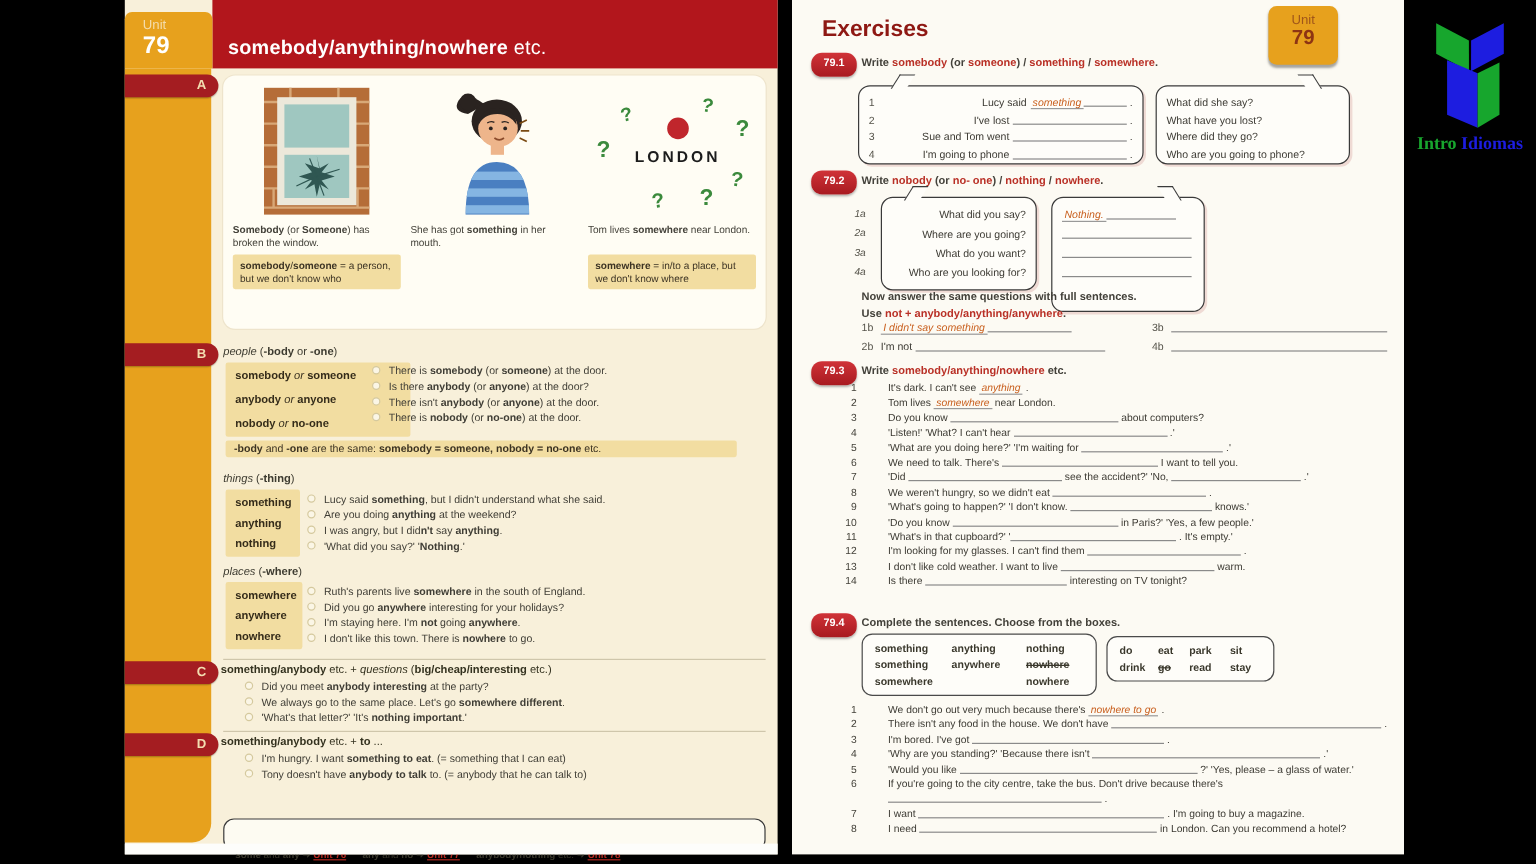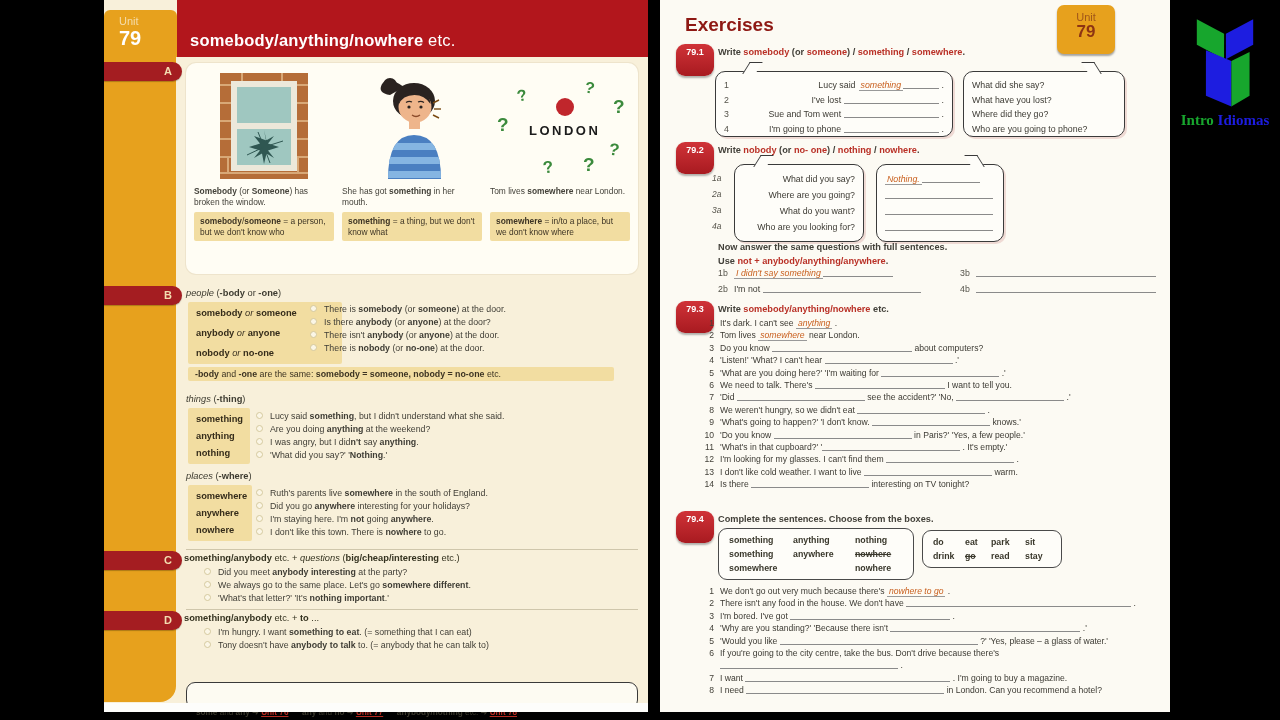--- a/index.html
+++ b/index.html
@@ -40,21 +40,21 @@
   .footer-box { position:absolute; left:82px; top:682px; width:452px; height:27px; border:1.5px solid #3a3a3a; border-radius:9px; background:#fdfbf2; padding:2px 9px; font-size:8.2px; line-height:11px; color:#3a382c; white-space:pre-wrap; }
   .lnk { color:#b52a21; font-weight:bold; text-decoration:underline;text-align:center; }
 
   
   .right-page { position:absolute; left:660px; top:0; width:510px; height:712px; background:#fcfaf3; }
   .ex-title { position:absolute; left:25px; top:14px; font-size:19px; font-weight:bold; color:#8e1813; }
   .unit-badge { position:absolute; left:397px; top:5px; width:58px; height:49px; background:#e7a11d; border-radius:7px; text-align:center; padding-top:6px; box-shadow:0 2px 2px rgba(0,0,0,.35); }
   .unit-badge .u-lab { font-size:11px; color:#a0561a; }
   .unit-badge .u-num { font-size:17px; font-weight:bold; color:#8d3413; line-height:18px; }
 
-  .exnum { position:absolute; left:16px; width:38px; height:32px; background:linear-gradient(#d03338,#a81a20); border-radius:9px; color:#fff; font-weight:bold; font-size:9px; text-align:center; line-height:16px; box-shadow:0 1.5px 2px rgba(0,0,0,.3); }
+  .exnum { position:absolute; left:16px; width:38px; height:20px; background:linear-gradient(#d03338,#a81a20); border-radius:9px; color:#fff; font-weight:bold; font-size:9px; text-align:center; line-height:16px; box-shadow:0 1.5px 2px rgba(0,0,0,.3); }
   .instr { position:absolute; left:58px; font-size:9.2px; font-weight:bold; color:#43413a; white-space:nowrap; }
   .rd { color:#b93026; font-weight:bold; }
   .hw { color:#c9601f; font-style:italic; border-bottom:1px solid #999; padding:0 2px; }
   .blank { display:inline-block; border-bottom:1px solid #8a8a8a; height:9px; vertical-align:-1px; }
   s { text-decoration-thickness:1px; }
 
   .bubble { position:absolute; background:#fefdf9; border:1.6px solid #3a3a3a; border-radius:10px; padding:6px 8px; box-shadow:2px 2px 0 rgba(170,40,40,.15); }
   .tail { position:absolute; top:-10px; width:13px; height:12px; background:#fefdf9; border-left:1.6px solid #3a3a3a; border-top:1.6px solid #3a3a3a; transform:skewX(-32deg); }
   .tail.r { transform:skewX(32deg); border-left:none; border-right:1.6px solid #3a3a3a; }
   .s-row { display:flex; align-items:baseline; font-size:8.8px; line-height:14.5px; color:#3c3a33; }
@@ -66,21 +66,21 @@
   .lab-col { position:absolute; font-size:8.5px; color:#55534a; }
   .lab-col div { line-height:16px;font-style:italic; }
   .plain { position:absolute; font-size:9.2px; color:#3c3a33; white-space:nowrap; }
   .bold-dark { font-weight:bold; color:#43413a; }
   .b-row { position:absolute; font-size:8.8px; color:#3c3a33; white-space:nowrap; }
   .b-row .s-num { display:inline-block; width:16px; }
 
   .i-list { position:absolute; }
   .i-row { display:flex; font-size:8.6px; line-height:12.4px; color:#3c3a33; }
   .i-num { width:14px; text-align:right; margin-right:6px; flex:none; color:#44423a; }
-  .i-text { white-space:nowrap; }
+  .i-text { white-space:nowrap;margin-left:20px; }
   .i-list.wrap .i-text { white-space:normal; width:440px; }
 
   .gbox { position:absolute; border:1.4px solid #4a4a4a; border-radius:9px; background:#fefdf9; padding:4px 10px; display:grid; font-weight:bold; font-size:8.8px; line-height:14px; color:#3a382c; }
   .gbox .grow { display:contents; }
   #box1 { grid-template-columns:64px 62px 48px; }
   #box2 { grid-template-columns:32px 26px 34px 26px; }
 
   
   .logo-area { position:absolute; left:1170px; top:0; width:110px; height:720px; background:#000; }
   .logo-text { position:absolute; left:0; top:112px; width:110px; text-align:center; font-family:"Liberation Serif", serif; font-weight:bold; font-size:15px; }
@@ -166,21 +166,20 @@
               </defs>
             <path d="M28 106 q0 -44 26 -44 q27 0 27 44 z" fill="#4a7fc1"></path>
             <g clip-path="url(#shirtclip)" fill="#85b5e2">
               <rect x="20" y="70" width="70" height="7"></rect>
               <rect x="20" y="84" width="70" height="7"></rect>
               <rect x="20" y="98" width="70" height="7"></rect>
             </g>
           </svg>
         </div>
         <div class="cap">She has got <b>something</b> in her mouth.</div>
-        <div class="ybox"><b>something</b> = a thing, but we don't know what</div>
       </div>
       <div class="panel" style="left:304px">
         <div class="illo">
           <svg width="138" height="106" viewBox="0 0 138 106">
             <circle cx="74" cy="34" r="9" fill="#c0262c"></circle>
             <text x="38" y="62" font-size="13" font-weight="bold" letter-spacing="2.5" fill="#1c1c1c">LONDON</text>
             <g fill="#3b8a3c" font-weight="bold">
               <text x="6" y="58" font-size="19">?</text>
               <text x="26" y="28" font-size="16" transform="rotate(-12 30 22)">?</text>
               <text x="94" y="20" font-size="16" transform="rotate(10 98 14)">?</text>
@@ -369,21 +368,21 @@
         <div>4a</div>
       </div>
     <div class="bubble" style="left:74px; top:164px; width:130px; height:78px">
       <div class="tail" style="left:22px"></div>
 
     <div class="q-line ra" style="line-height:16px">What did you say?</div>
         <div class="q-line ra" style="line-height:16px">Where are you going?</div>
         <div class="q-line ra" style="line-height:16px">What do you want?</div>
         <div class="q-line ra" style="line-height:16px">Who are you looking for?</div>
       </div>
-    <div class="bubble" style="left:216px; top:164px; width:128px; height:78px">
+    <div class="bubble" style="left:216px; top:164px; width:128px; height:96px">
       <div class="tail r" style="right:22px"></div>
 
     <div class="q-line" style="line-height:16px"><span class="hw">Nothing.</span><span class="blank" style="width:58px"></span></div>
         <div class="q-line" style="line-height:16px"><span class="blank" style="width:108px"></span></div>
         <div class="q-line" style="line-height:16px"><span class="blank" style="width:108px"></span></div>
         <div class="q-line" style="line-height:16px"><span class="blank" style="width:108px"></span></div>
       </div>
     <div class="plain bold-dark" style="left:58px; top:242px">Now answer the same questions with full sentences.</div>
     <div class="plain bold-dark" style="left:58px; top:256px">Use <span class="rd">not + anybody/anything/anywhere</span>.</div>
     <div class="b-row" style="left:58px; top:268px"><span class="s-num">1b</span><span><span class="hw">I didn't say something</span><span class="blank" style="width:70px"></span></span></div>

